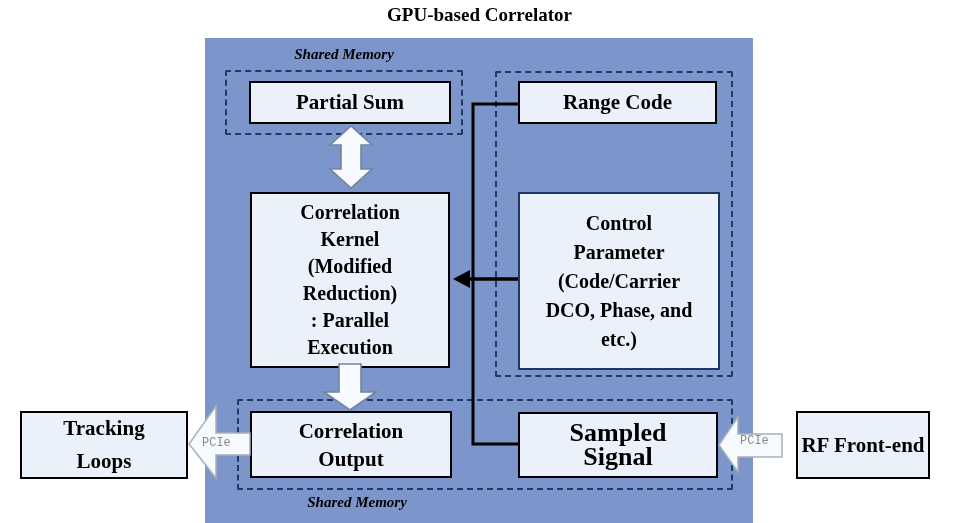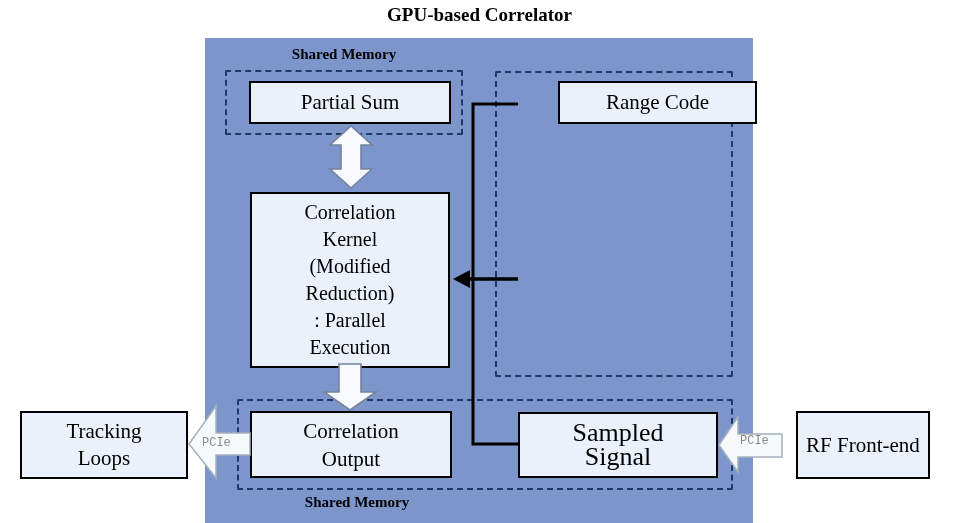--- a/index.html
+++ b/index.html
@@ -9,39 +9,39 @@
     --pcie-arrow-fill:#F7FAFD; --pcie-arrow-stroke:#A8B0BC; --pcie-label-color:#8a8a8a;
     --text:#000000;
   }
   html,body{margin:0;padding:0;}
   body{background:#fff;}
   #stage{position:relative;width:959px;height:523px;background:var(--canvas-bg);
          font-family:"Liberation Serif", serif; overflow:hidden;}
   .title{position:absolute;left:0;top:4px;width:959px;text-align:center;
          font-size:19px;font-weight:700;color:var(--text);}
   .gpu-panel{position:absolute;left:205px;top:38px;width:548px;height:485px;background:var(--gpu-panel);}
-  .region-label{position:absolute;text-align:center;font-size:15px;font-weight:700;color:var(--text);}
+  .region-label{position:absolute;text-align:center;font-size:15px;font-weight:700;color:var(--text);font-style:italic;}
   .lbl-shared{left:225px;top:46px;width:238px;}
   .lbl-constant{left:495px;top:46px;width:238px;}
   .lbl-global{left:237px;top:494px;width:240px;}
   .dashed-box{position:absolute;border:2.5px dashed var(--dashed-border);box-sizing:border-box;border-radius:2px;}
   .db-shared{left:225px;top:70px;width:238px;height:65px;}
   .db-constant{left:495px;top:71px;width:238px;height:306px;}
   .db-global{left:237px;top:399px;width:496px;height:91px;}
   .block{position:absolute;background:var(--block-fill);border:2px solid var(--block-border);
          box-sizing:border-box;display:flex;align-items:center;justify-content:center;
-         text-align:center;font-weight:400;color:var(--text);}
+         text-align:center;font-weight:700;color:var(--text);}
   .b-partial{left:249px;top:81px;width:202px;height:43px;font-size:21px;}
-  .b-range{left:518px;top:81px;width:199px;height:43px;font-size:21px;margin-left:40px;}
+  .b-range{left:518px;top:81px;width:199px;height:43px;font-size:21px;}
   .b-kernel{left:250px;top:192px;width:200px;height:176px;font-size:20px;line-height:27px;}
   .b-control{left:518px;top:192px;width:202px;height:178px;font-size:20px;line-height:29px;
              border-color:var(--control-border);}
   .b-output{left:250px;top:411px;width:202px;height:67px;font-size:21px;line-height:28px;}
   .b-sampled{left:518px;top:412px;width:200px;height:66px;font-size:26px;line-height:24px;}
-  .b-tracking{left:20px;top:411px;width:168px;height:68px;font-size:21px;line-height:27px;}
+  .b-tracking{left:20px;top:411px;width:168px;height:68px;font-size:21px;line-height:33px;}
   .b-rf{left:796px;top:411px;width:134px;height:68px;font-size:21px;}
   .overlay{position:absolute;left:0;top:0;width:959px;height:523px;pointer-events:none;}
   .connector{stroke:var(--connector);fill:none;}
   .arrowhead{fill:var(--connector);stroke:none;}
   .flow-arrow{fill:var(--flow-arrow-fill);stroke:var(--flow-arrow-stroke);stroke-width:1.6;}
   .pcie-arrow{fill:var(--pcie-arrow-fill);stroke:var(--pcie-arrow-stroke);stroke-width:1.5;}
   .pcie-label{position:absolute;font-family:Liberation Mono, monospace;font-size:12px;
               color:var(--pcie-label-color);}
   .pl-left{left:202px;top:436px;}
   .pl-right{left:740px;top:434px;}
@@ -58,20 +58,21 @@
   <div class="region-label lbl-shared">Shared Memory</div>
   <div class="region-label lbl-global">Shared Memory</div>
 
   <div class="dashed-box db-shared"></div>
   <div class="dashed-box db-constant"></div>
   <div class="dashed-box db-global"></div>
 
   <div class="block b-partial">Partial Sum</div>
   <div class="block b-range">Range Code</div>
   <div class="block b-kernel">Correlation<br>Kernel<br>(Modified<br>Reduction)<br>: Parallel<br>Execution</div>
+  <div class="block b-control">Control<br>Parameter<br>(Code/Carrier<br>DCO, Phase, and<br>etc.)</div>
   <div class="block b-output">Correlation<br>Output</div>
   <div class="block b-sampled">Sampled<br>Signal</div>
   <div class="block b-tracking">Tracking<br>Loops</div>
   <div class="block b-rf">RF Front-end</div>
 
   <svg class="overlay" viewBox="0 0 959 523">
 
     <path class="connector" d="M518 104 H473 V444 H518" stroke-width="3"></path>
 
     <path class="connector" d="M518 279 H467" stroke-width="3.5"></path>

